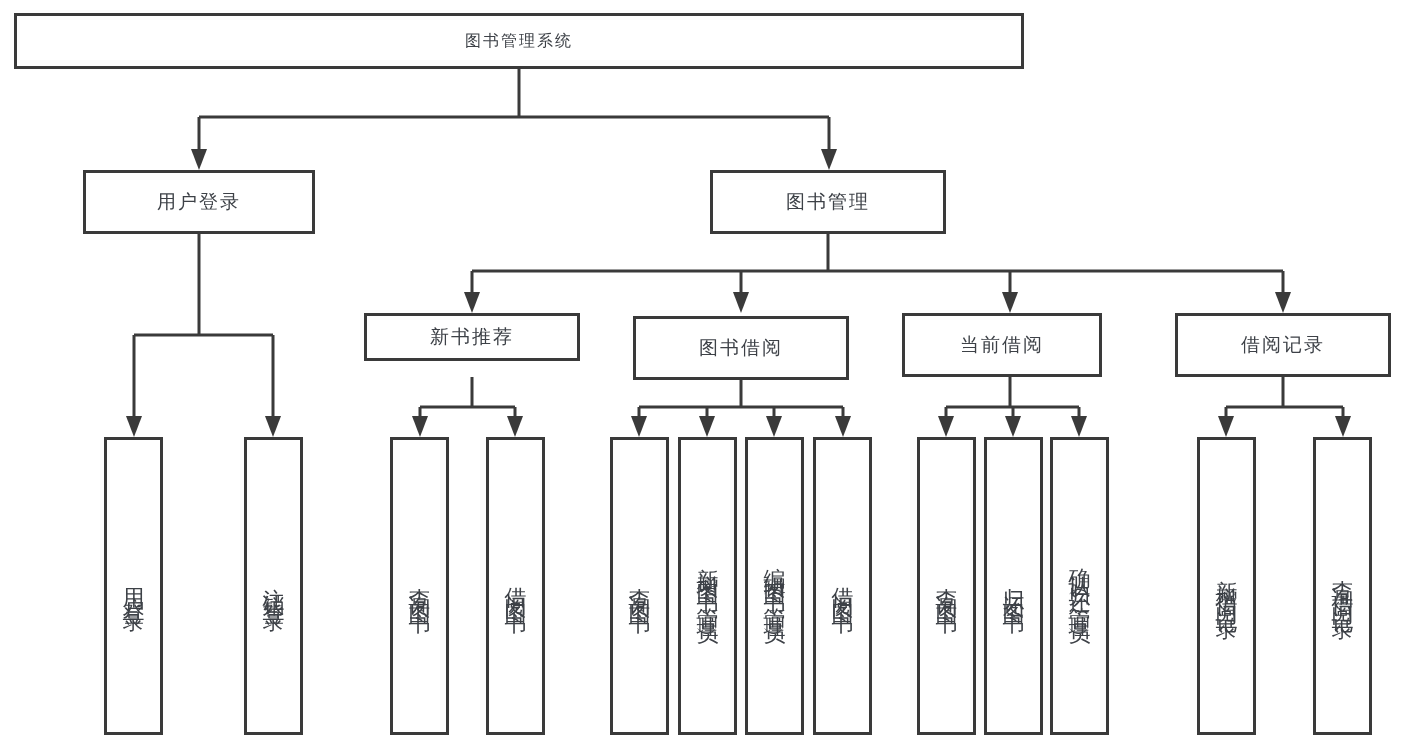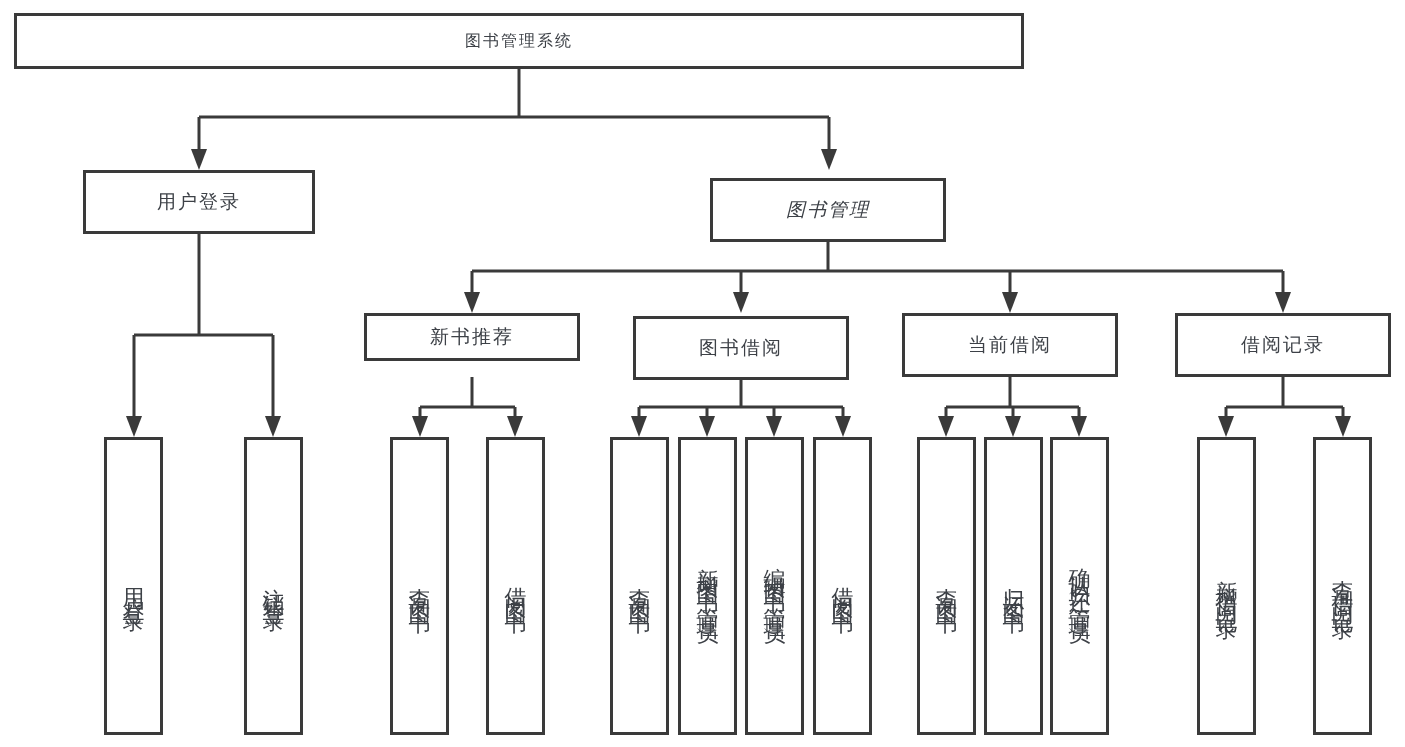--- a/index.html
+++ b/index.html
@@ -105,25 +105,25 @@
     <g>
       <path d="M1283,377 V407 M1226,407 H1343 M1226,407 V418 M1343,407 V418"></path>
       <polygon points="1218,416 1234,416 1226,437"></polygon>
       <polygon points="1335,416 1351,416 1343,437"></polygon>
     </g>
   </svg>
 
   <div class="box root-box" style="left:14px; top:13px; width:1010px; height:56px;">图书管理系统</div>
 
   <div class="box h-box" style="left:83px; top:170px; width:232px; height:64px;">用户登录</div>
-  <div class="box h-box" style="left:710px; top:178px; width:236px; height:64px;font-style:italic;">图书管理</div>
+  <div class="box h-box" style="left:710px; top:170px; width:236px; height:64px;">图书管理</div>
 
   <div class="box h-box" style="left:364px; top:313px; width:216px; height:48px;">新书推荐</div>
   <div class="box h-box" style="left:633px; top:316px; width:216px; height:64px;">图书借阅</div>
-  <div class="box h-box" style="left:902px; top:313px; width:216px; height:64px;">当前借阅</div>
+  <div class="box h-box" style="left:902px; top:313px; width:200px; height:64px;">当前借阅</div>
   <div class="box h-box" style="left:1175px; top:313px; width:216px; height:64px;">借阅记录</div>
 
   <div class="box v-box" style="left:104px; top:437px; width:59px; height:298px;">
     <span>用户登录</span>
   </div>
   <div class="box v-box" style="left:244px; top:437px; width:59px; height:298px;">
     <span>注销登录</span>
   </div>
 
   <div class="box v-box" style="left:390px; top:437px; width:59px; height:298px;">

